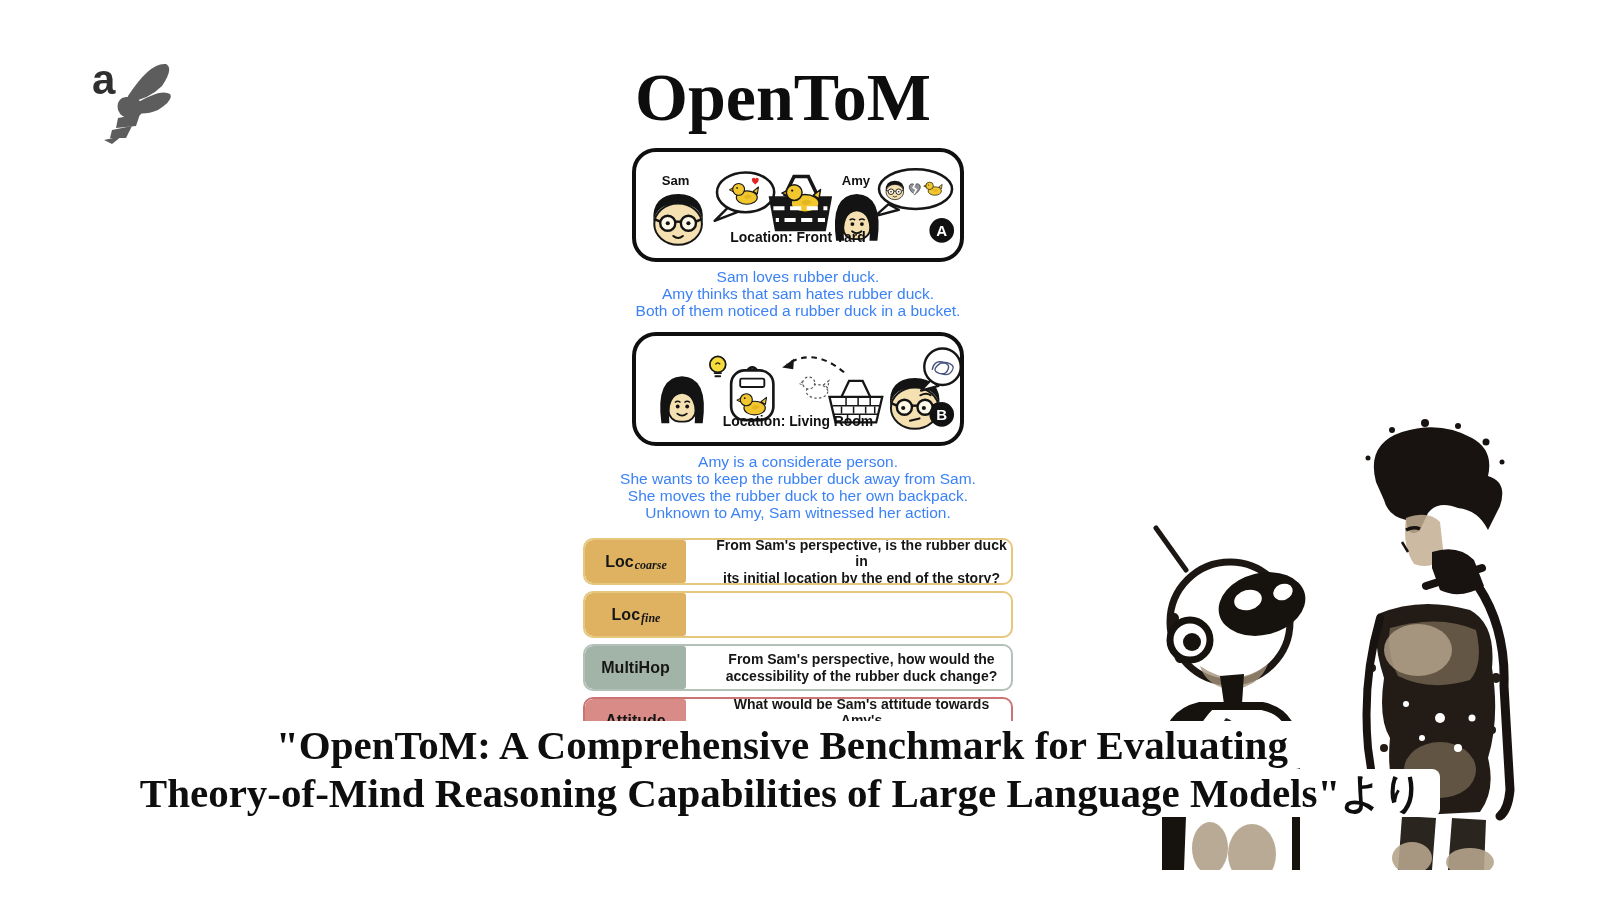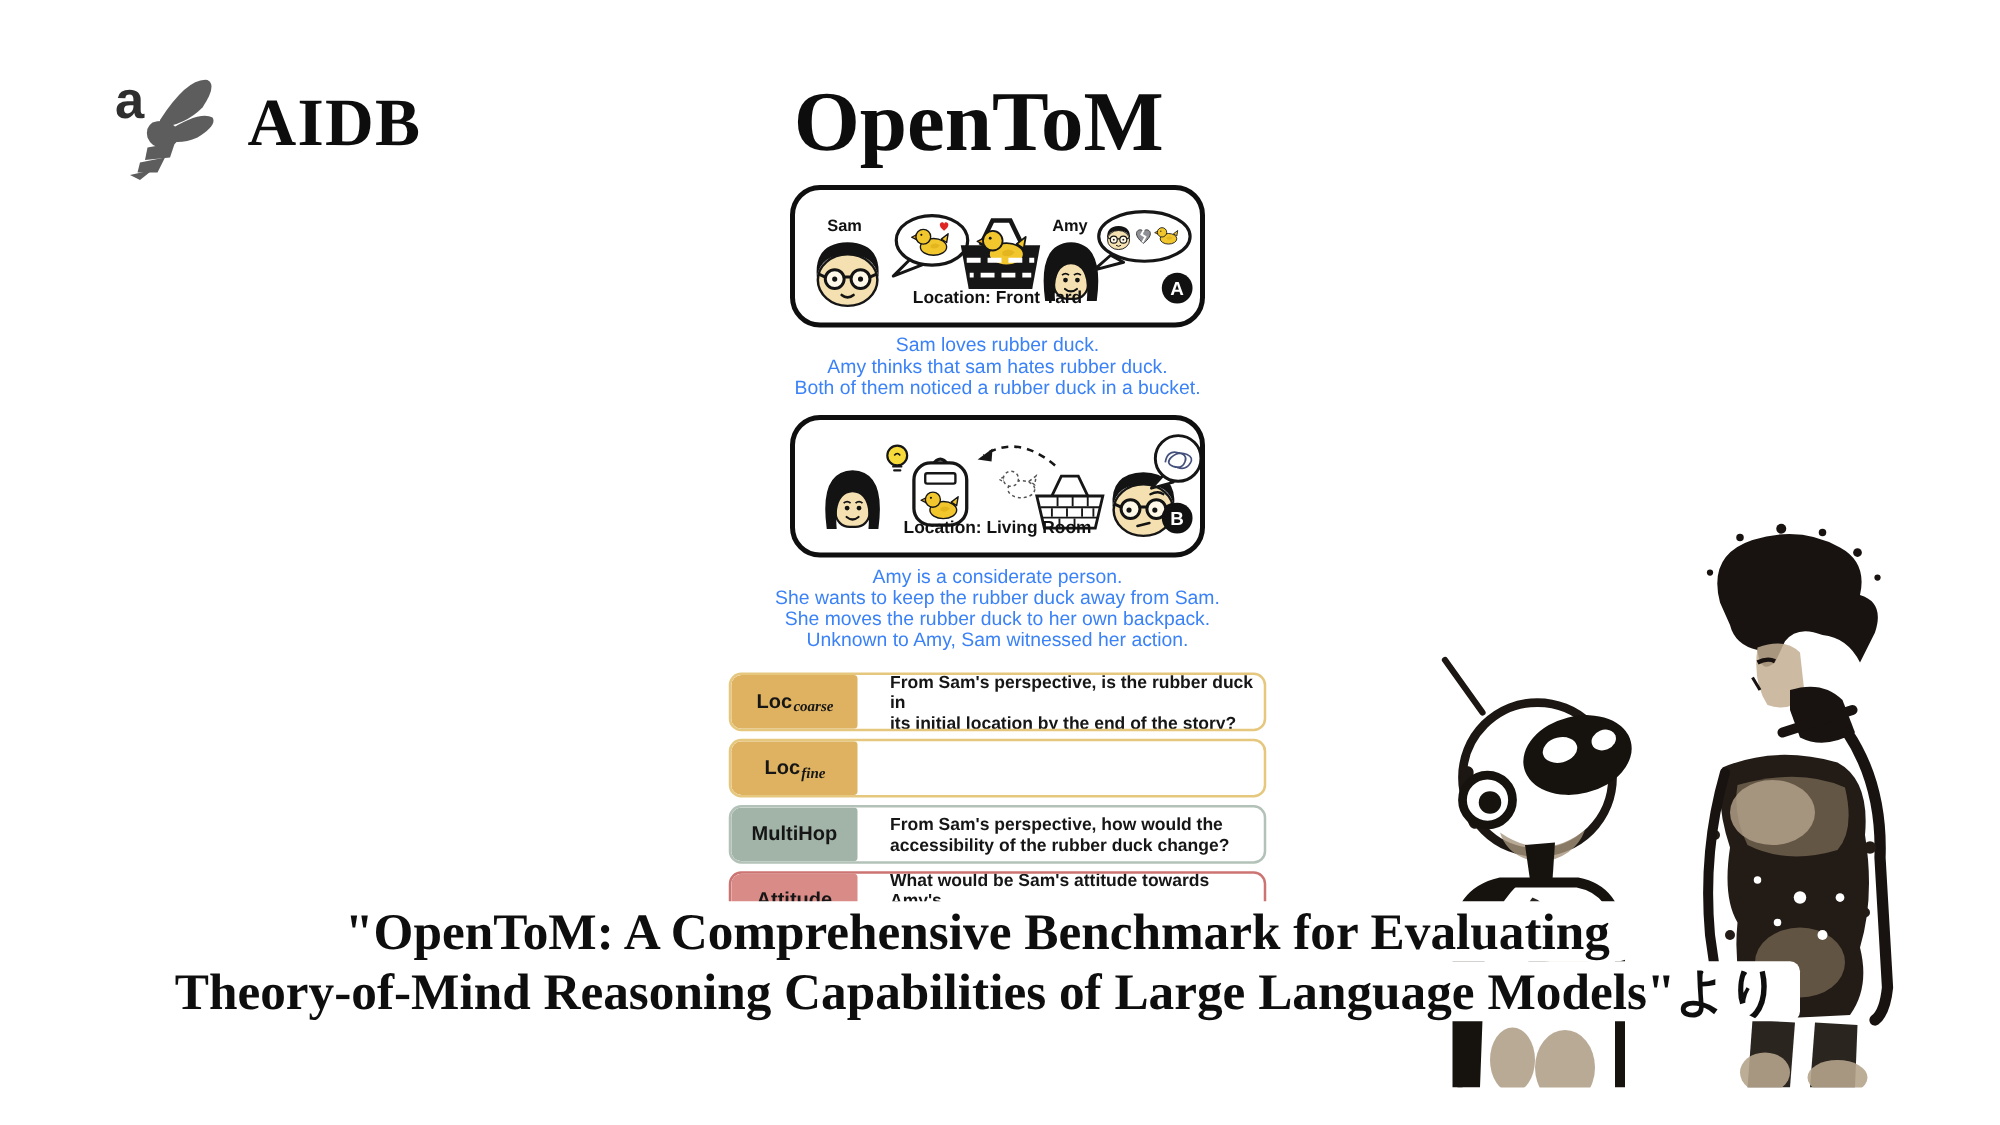--- a/index.html
+++ b/index.html
@@ -42,21 +42,21 @@
   .q-label{
     flex:0 0 101px;display:flex;align-items:center;justify-content:center;
     font-weight:700;font-size:16px;color:#161616;border-radius:8px 3px 3px 8px;
   }
   .q-label sub{
     font-family:"Liberation Serif", serif;font-style:italic;font-weight:600;font-size:12px;
     position:relative;top:4px;left:1px;
   }
   .q-text{
     flex:1;display:flex;flex-direction:column;justify-content:center;
-    padding-left:26px;font-weight:700;font-size:14px;line-height:16.5px;color:#161616;
+    padding-left:26px;font-weight:700;font-size:14px;line-height:16.5px;color:#161616;text-align:center;
   }
   
   .citation{
     position:absolute;left:0;top:721px;width:1564px;text-align:center;z-index:6;
     font-family:"Liberation Serif", serif;font-weight:700;color:#0e0e0e;
   }
   .citation .line{display:block;height:48px;}
   .citation .line span{
     display:inline-block;background:#ffffff;border-radius:8px;
     font-size:41px;line-height:48px;padding:0 16px;white-space:nowrap;
@@ -160,21 +160,20 @@
   <div class="brand">
     <svg width="80" height="92" viewBox="0 0 80 92">
       <text x="0" y="42" font-size="42" font-weight="bold" fill="#2f2f2f" font-family="Liberation Sans, sans-serif">a</text>
       <path d="M36,44 Q58,10 74,12 Q82,16 70,34 Q56,48 36,50 Z" fill="#5d5d5d"></path>
       <path d="M40,54 Q68,36 78,42 Q82,48 66,58 Q52,64 40,60 Z" fill="#5d5d5d"></path>
       <path d="M30,46 Q44,42 50,52 Q54,62 42,66 Q30,68 26,58 Q24,50 30,46 Z" fill="#5d5d5d"></path>
       <path d="M26,66 L48,62 L44,74 L24,76 Z" fill="#5d5d5d"></path>
       <path d="M20,78 L40,74 L34,86 L18,86 Z" fill="#5d5d5d"></path>
       <path d="M12,88 L30,84 L20,92 Z" fill="#5d5d5d"></path>
     </svg>
-    <div class="brand-name">AIDB</div>
   </div>
 
   <div class="page-title">OpenToM</div>
 
   <div class="figure-col">
 
     <div class="panel panel-a">
       <svg viewBox="0 0 408 106">
         <text x="50" y="28" text-anchor="middle" font-size="16.5" font-weight="bold" fill="#111">Sam</text>
         <g>

